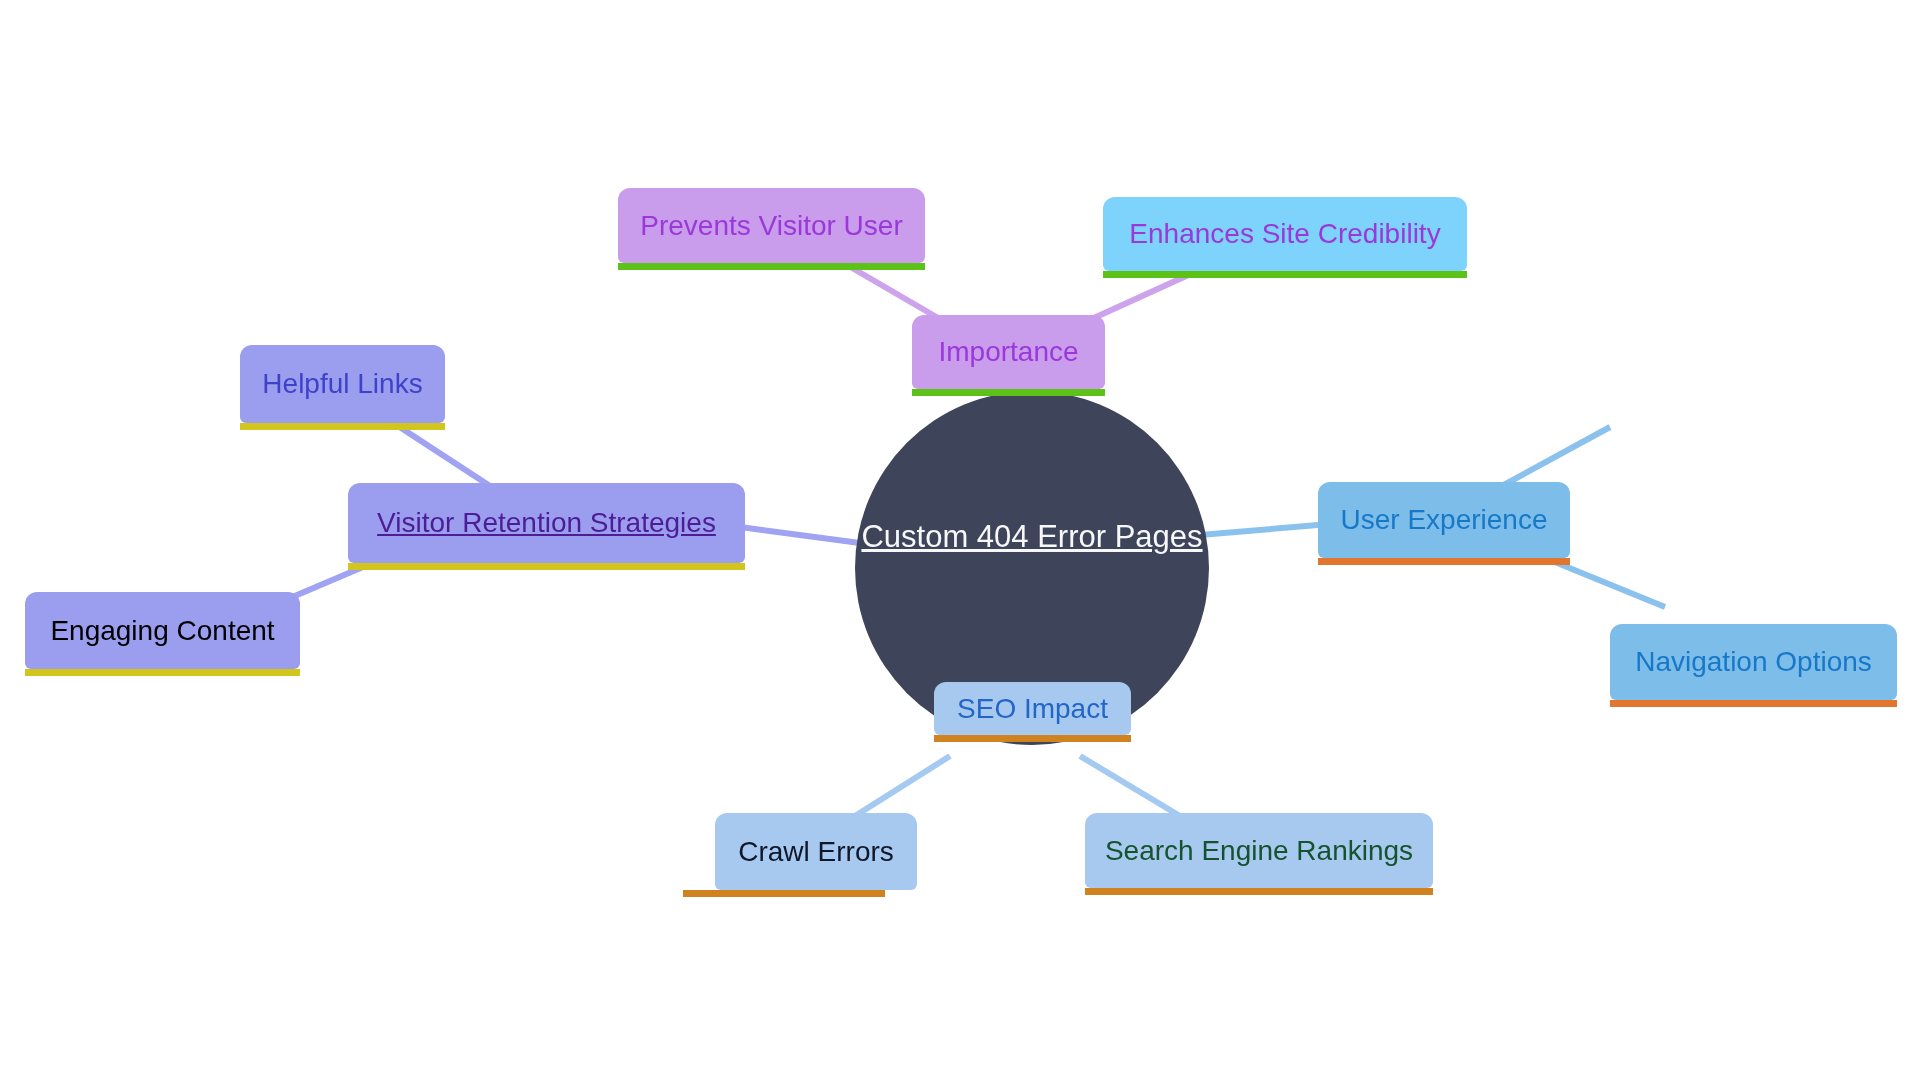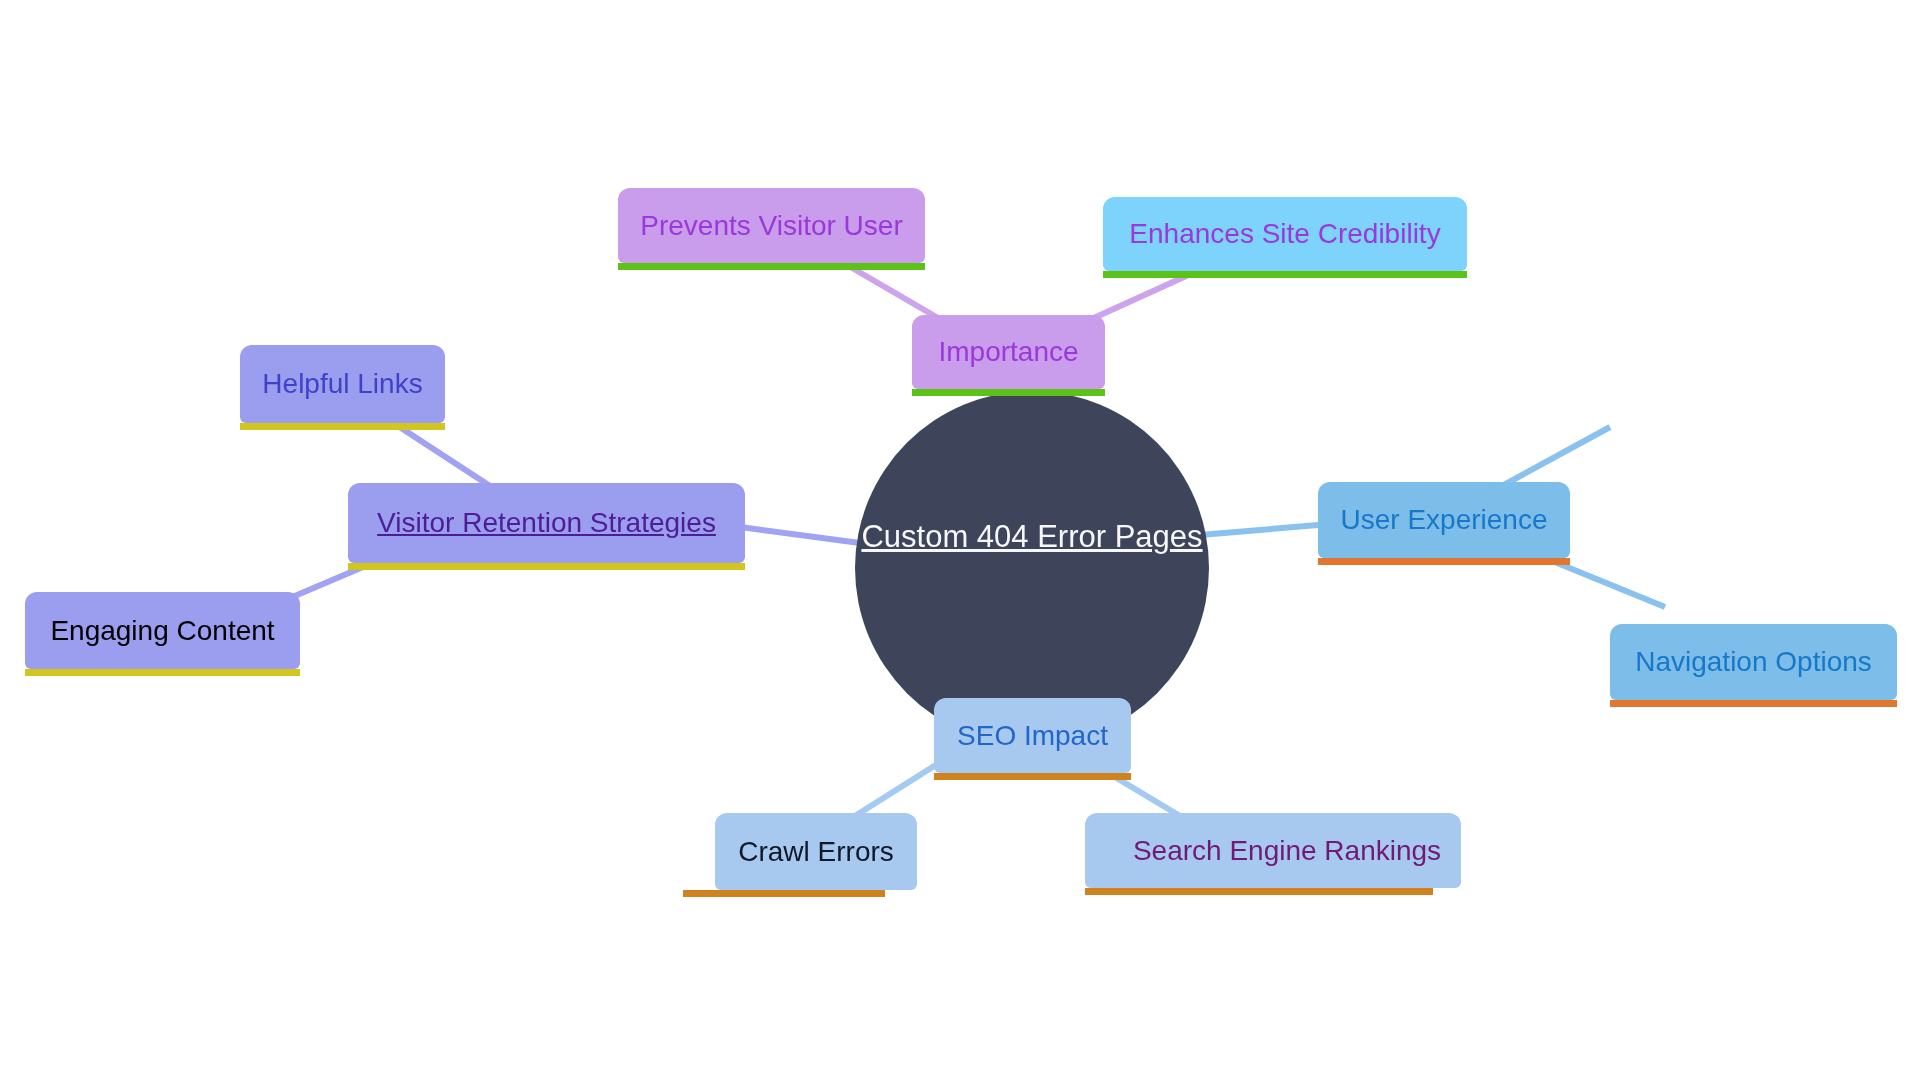--- a/index.html
+++ b/index.html
@@ -46,21 +46,21 @@
   .n-importance { left: 912px;  top: 315px; width: 193px; height: 74px; }
 
   .n-helpful    { left: 240px;  top: 345px; width: 205px; height: 78px; }
   .n-vrs        { left: 348px;  top: 483px; width: 397px; height: 80px; }
   .n-engaging   { left: 25px;   top: 592px; width: 275px; height: 77px; }
 
   .n-userexp    { left: 1318px; top: 482px; width: 252px; height: 76px; }
   .n-impact     { left: 1528px; top: 347px; width: 274px; height: 76px; }
   .n-navigation { left: 1610px; top: 600px; width: 287px; height: 76px; margin-top: 24px; }
 
-  .n-seo        { left: 918px;  top: 698px; width: 197px; height: 75px; padding-left: 16px; }
+  .n-seo        { left: 918px;  top: 682px; width: 197px; height: 53px; padding-left: 16px; }
   .n-crawl      { left: 683px;  top: 813px; width: 202px; height: 77px; }
   .n-search     { left: 1085px; top: 813px; width: 348px; height: 75px; }
 </style>
 </head>
 <body>
 
 <div id="stage">
 
   <svg id="connector-layer" viewBox="0 0 1920 1080" xmlns="http://www.w3.org/2000/svg">
 
@@ -148,19 +148,19 @@
   </div>
 
   <div class="node n-crawl">
     <div class="node-box" style="background: rgb(168, 201, 239); color: #0f172a; margin-left: 32px;">
       <span>Crawl Errors</span>
     </div>
     <div class="node-underline" style="background: rgb(208, 130, 31);"></div>
   </div>
 
   <div class="node n-search">
-    <div class="node-box" style="background: rgb(168, 201, 239); color: #701a75; padding-left: 28px;">
+    <div class="node-box" style="background: rgb(168, 201, 239); color: #14532d;">
       <span>Search Engine Rankings</span>
     </div>
     <div class="node-underline" style="background: rgb(208, 130, 31);"></div>
   </div>
 
 </div>
 
 </body></html>

